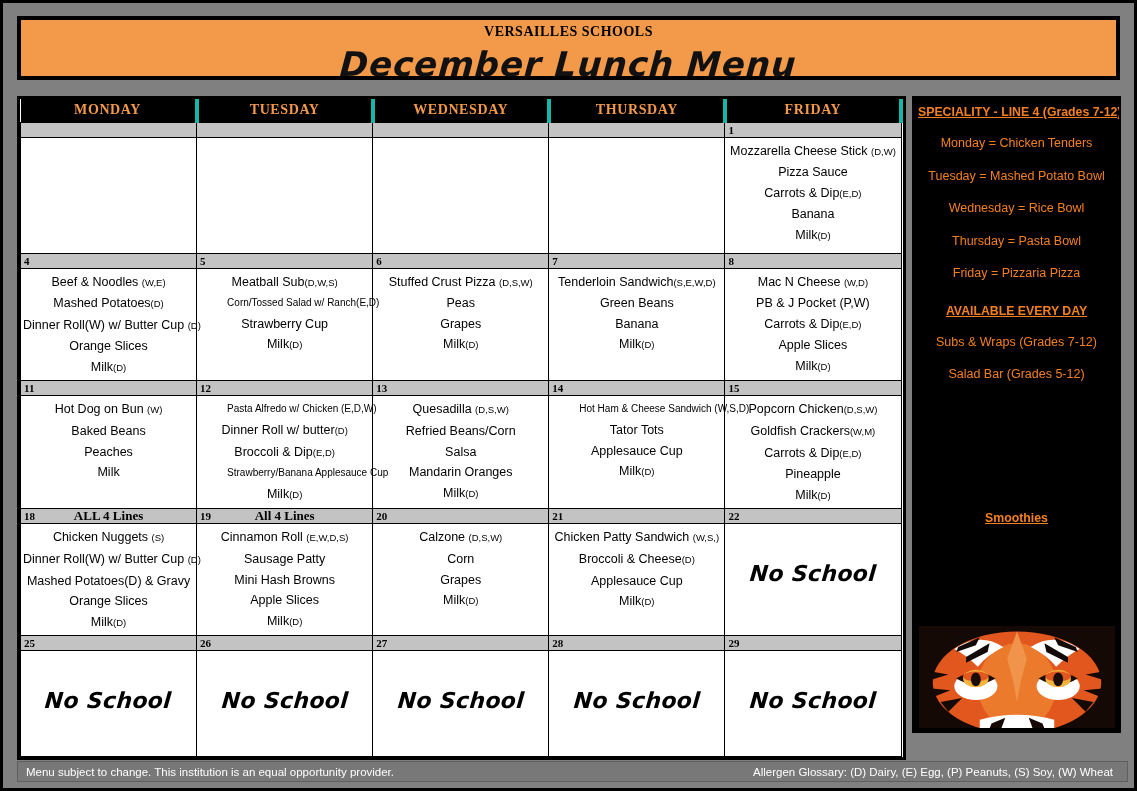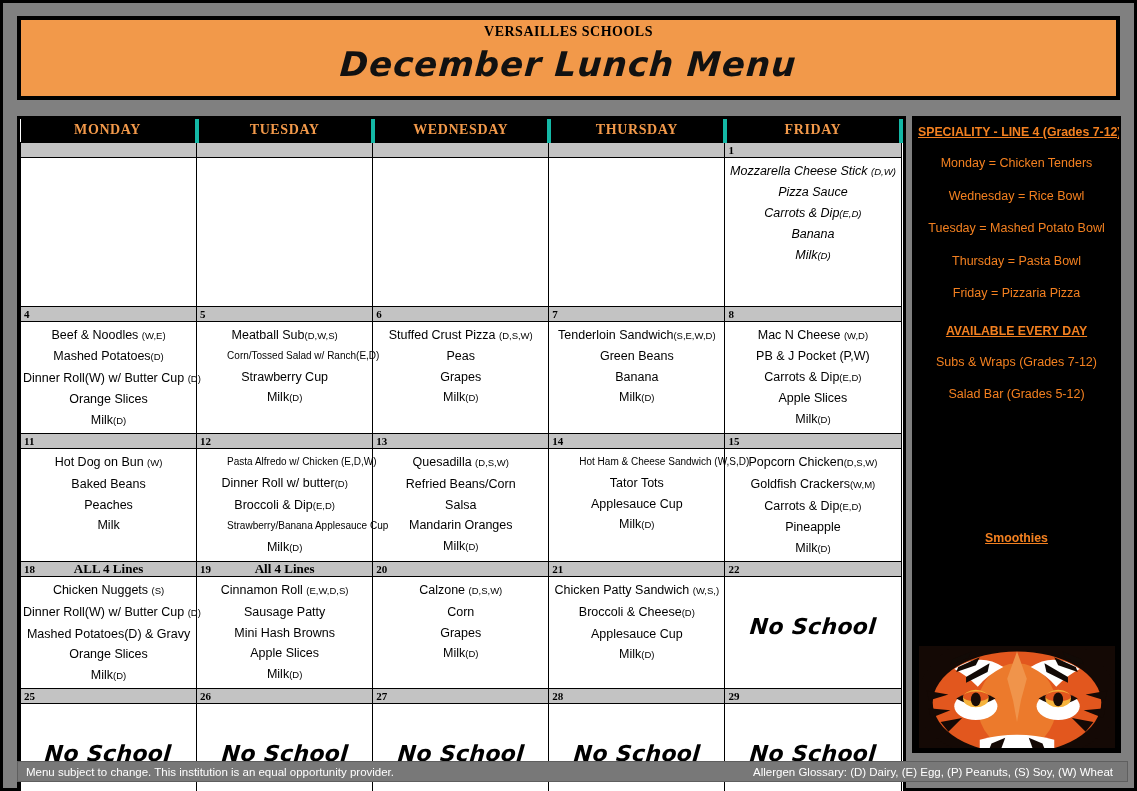--- a/index.html
+++ b/index.html
@@ -20,21 +20,21 @@
     background: #808080;
     border: 3px solid #000;
     padding: 0;
   }
 
   
   .header-wrap {
     margin: 13px 14px 16px 14px;
     border: 4px solid #000;
     background: #F2994A;
-    height: 84px;
+    height: 64px;
     display: flex;
     flex-direction: column;
     align-items: center;
     justify-content: flex-start;
     padding-top: 4px;
   }
   .school-name {
     font-family: "Liberation Serif", serif;
     font-weight: bold;
     font-size: 14px;
@@ -129,21 +129,21 @@
     font-family: "DejaVu Sans", sans-serif;
     font-style: italic;
     font-weight: bold;
     font-size: 22px;
     color: #000;
     letter-spacing: .3px;
     transform: skewX(-5deg);
     display: inline-block;
     margin-top: 34px;
   }
-  td.cell.week1 { height: 149px; font-style: italic; }
+  td.cell.week1 { height: 116px; }
 
   
   .sidebar {
     flex: 0 0 209px;
     background: #000;
     border: 2px solid #000;
     height: 637px;
     color: #F38020;
     text-align: center;
     padding: 5px 4px 0 4px;
@@ -380,22 +380,22 @@
               <td class="cell"><div class="noschool">No School</div></td>
             </tr>
           </tbody>
       </table>
     </div>
 
     <div class="sidebar">
       <div class="sb-head">SPECIALITY - LINE 4 (Grades 7-12)</div>
       <div id="specialty-lines">
           <div class="sb-line">Monday = Chicken Tenders</div>
+          <div class="sb-line">Tuesday = Mashed Potato Bowl</div>
           <div class="sb-line">Wednesday =  Rice Bowl</div>
-          <div class="sb-line">Tuesday = Mashed Potato Bowl</div>
           <div class="sb-line">Thursday = Pasta Bowl</div>
           <div class="sb-line">Friday = Pizzaria Pizza</div>
         </div>
       <div class="sb-gap"></div>
       <div class="sb-head">AVAILABLE EVERY DAY</div>
       <div id="available-lines">
           <div class="sb-line">Subs &amp; Wraps (Grades 7-12)</div>
           <div class="sb-line">Salad Bar (Grades 5-12)</div>
         </div>
       <div class="sb-gap-lg"></div>

